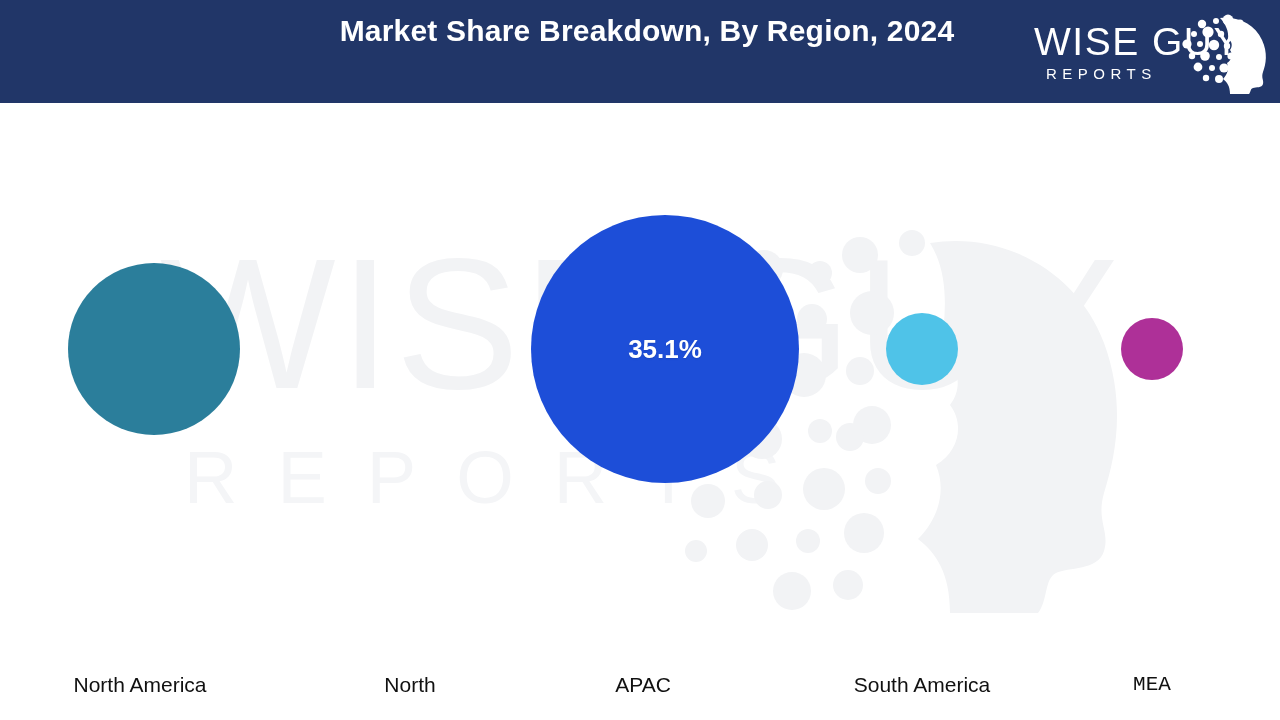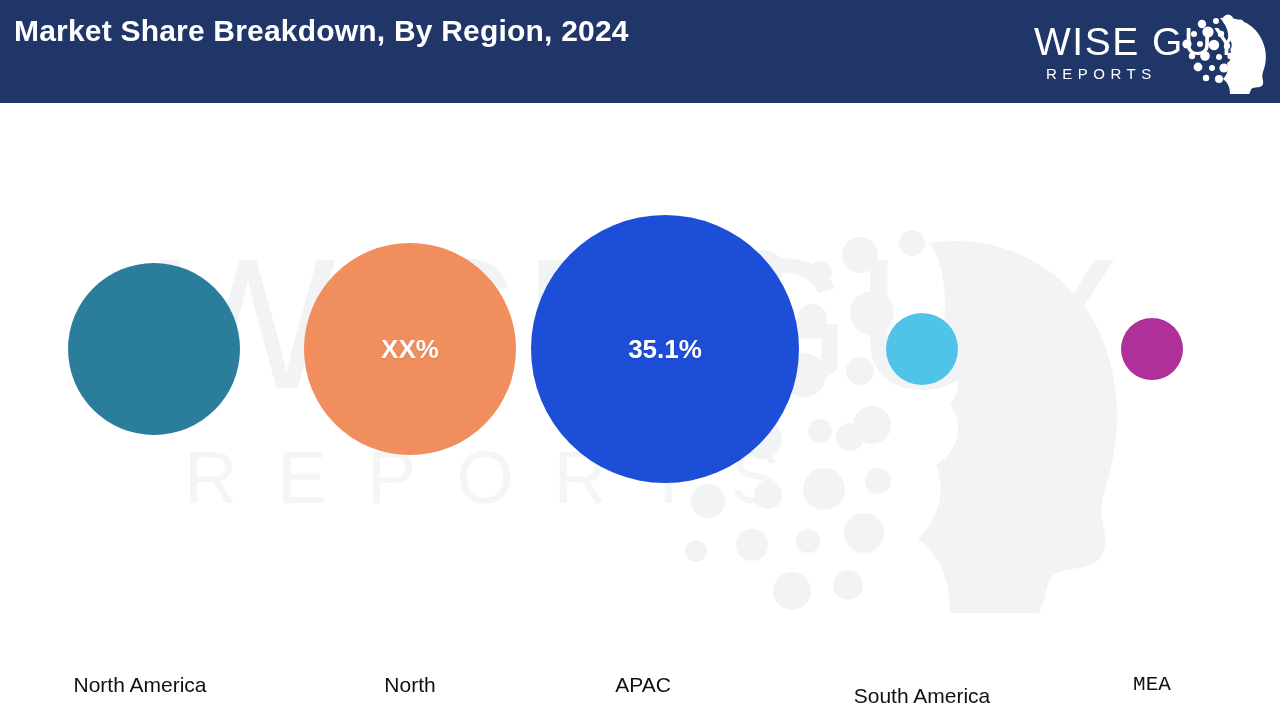--- a/index.html
+++ b/index.html
@@ -8,21 +8,21 @@
     background:#ffffff;
     font-family:"Liberation Sans", sans-serif;
     overflow:hidden;
   }
   #page { position:relative; width:1280px; height:720px; background:#fff; overflow:hidden; }
 
   
   #header {
     position:absolute; left:0; top:0; width:1280px; height:103px;
     background:#213668;
-    display:flex; align-items:flex-start; justify-content:flex-start;
+    display:flex; align-items:flex-start; justify-content:center;
   }
   #header-title {
     color:#ffffff;
     font-size:30px;
     font-weight:bold;
     letter-spacing:0.2px;
     margin:14px 0 0 14px;
     white-space:nowrap;
     font-family:"Liberation Sans", sans-serif;
   }
@@ -141,36 +141,33 @@
           <circle cx="688" cy="382" r="15"></circle>
             <circle cx="632" cy="388" r="19"></circle>
         </g>
       </svg>
     </div>
 
     <div class="bubble" id="b0" style="width: 172px; height: 172px; left: 68px; top: 160px; background: rgb(43, 126, 155);">
         <span class="bubble-value"></span>
       </div>
 
-    <div class="bubble" id="b1" style="width: 212px; height: 212px; left: 304px; top: 140px; background: rgb(241, 142, 94);">
-        <span class="bubble-value">XX%</span>
-      </div>
 
     <div class="bubble" id="b2" style="width: 268px; height: 268px; left: 531px; top: 112px; background: #1d4ed8;">
         <span class="bubble-value">35.1%</span>
       </div>
 
     <div class="bubble" id="b3" style="width: 72px; height: 72px; left: 886px; top: 210px; background: rgb(79, 195, 232);">
         <span class="bubble-value"></span>
       </div>
 
     <div class="bubble" id="b4" style="width: 62px; height: 62px; left: 1121px; top: 215px; background: rgb(174, 48, 152);">
         <span class="bubble-value"></span>
       </div>
 
     <div class="axis-label" id="l0" style="left: 140px;">North America</div>
     <div class="axis-label" id="l1" style="left: 410px;">North</div>
     <div class="axis-label" id="l2" style="left: 643px; text-align: center;">APAC</div>
-    <div class="axis-label" id="l3" style="left: 922px; margin-top: 11px;">South America</div>
+    <div class="axis-label" id="l3" style="left: 922px;">South America</div>
     <div class="axis-label" id="l4" style="left: 1152px; font-family: Liberation Mono, monospace;">MEA</div>
 
   </div>
 </div>
 
 </body></html>

